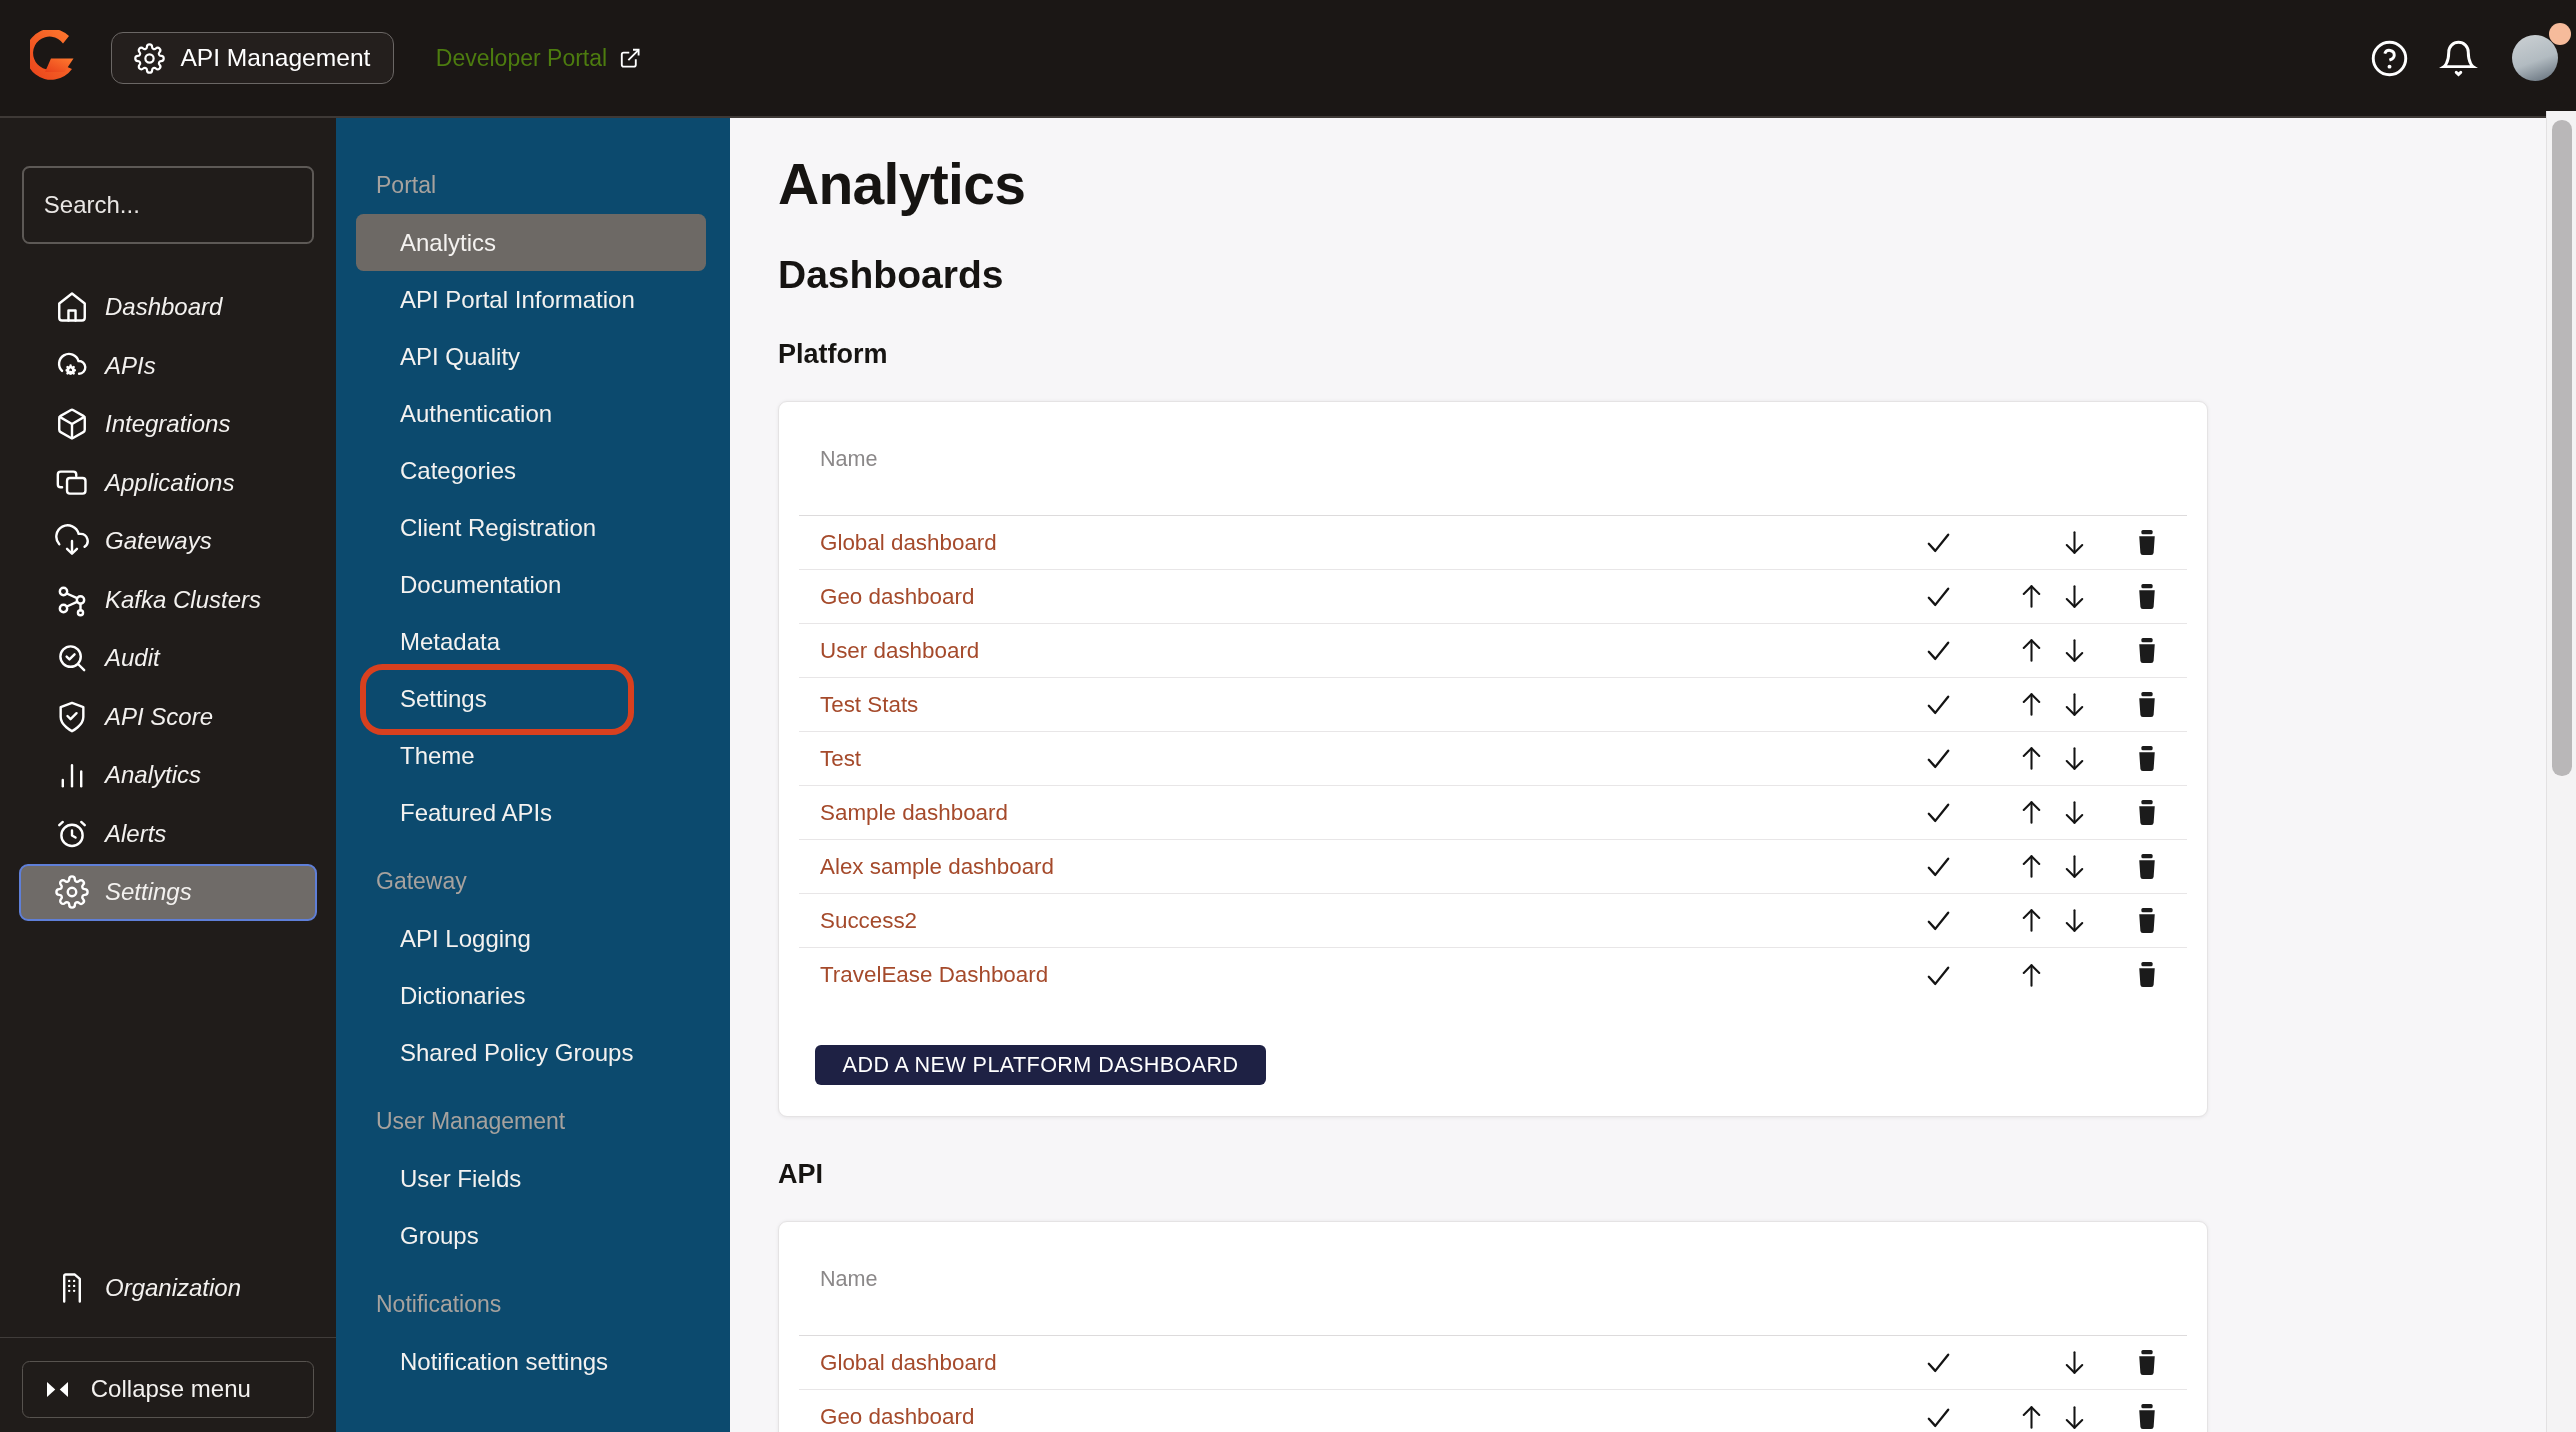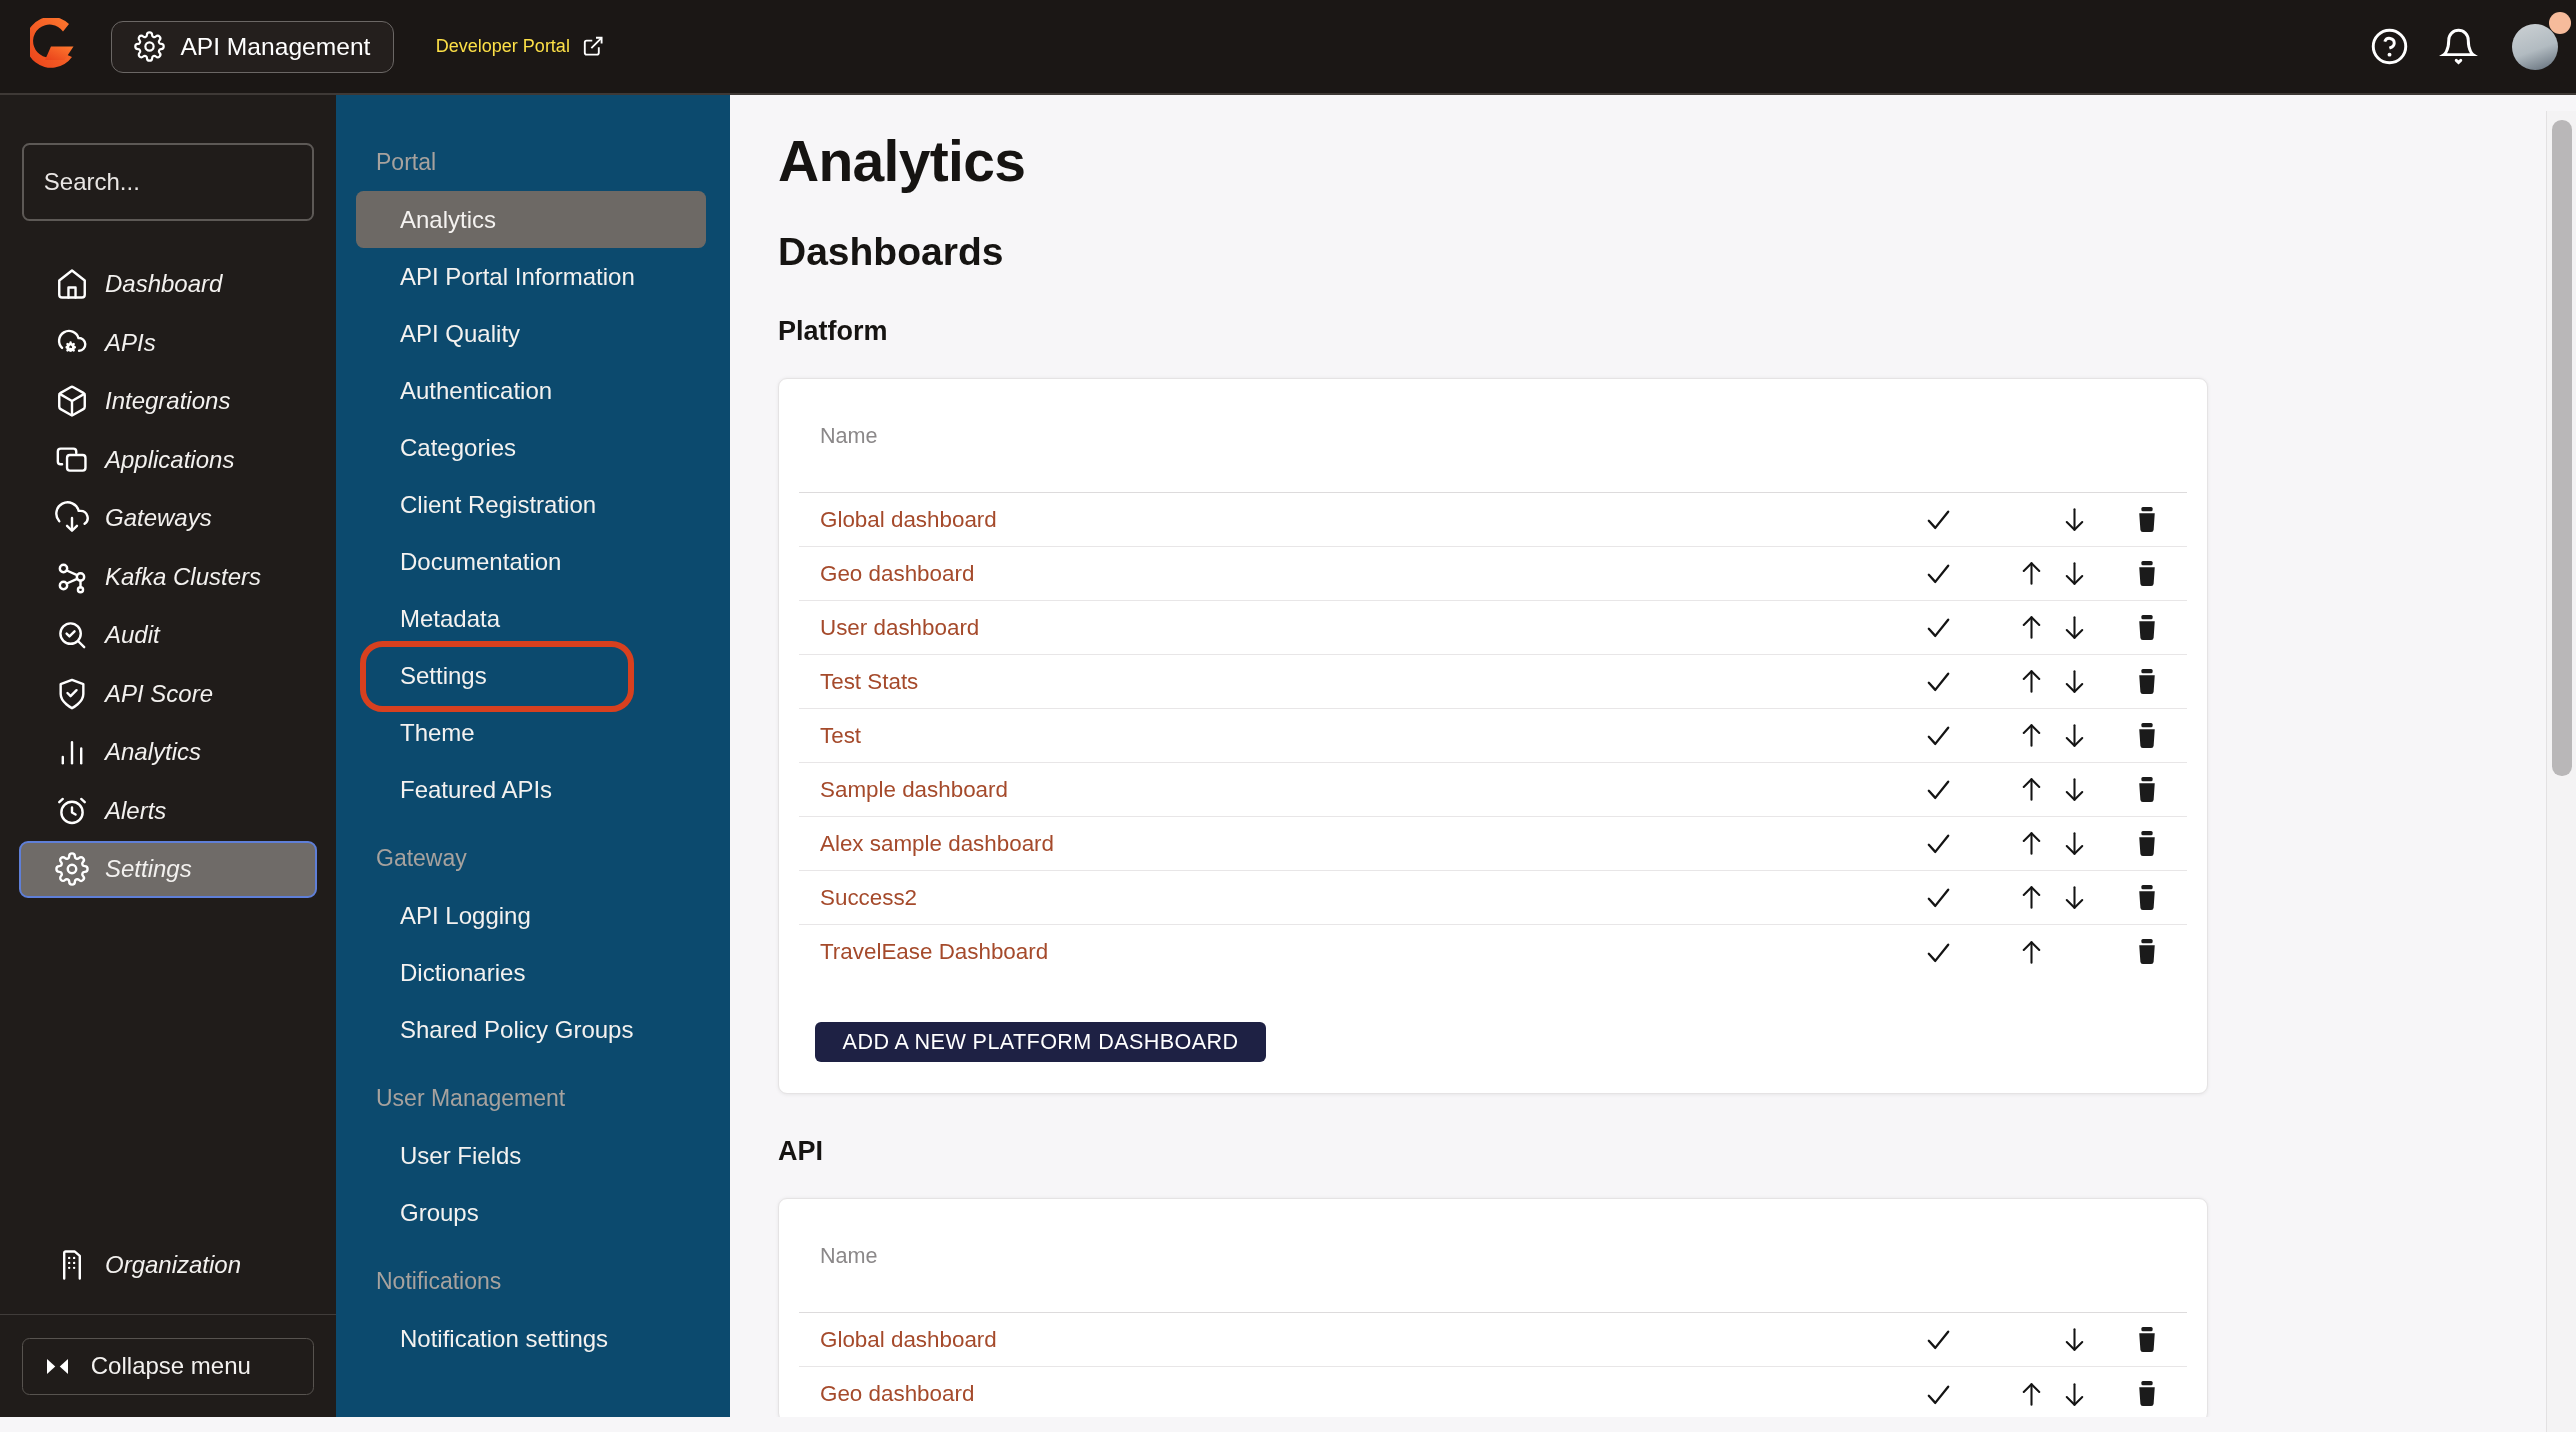--- a/index.html
+++ b/index.html
@@ -1,28 +1,28 @@
 <!DOCTYPE html>
 <html style="font-size:12px"><head>
 <meta charset="utf-8">
 <style>
   * { margin:0; padding:0; box-sizing:border-box; }
   html,body { width:2576px; height:1433px; overflow:hidden; }
   body { font-family:"Liberation Sans", sans-serif; background:#f7f6f8; color:#161412; }
 
   
-  .topbar { height:95px; background:#1b1715; display:flex; align-items:center;
+  .topbar { height:118px; background:#1b1715; display:flex; align-items:center;
             padding:0 18px 0 30px; border-bottom:2.2px solid #3e3936; }
   .logo { width:48px; height:57px; flex:0 0 auto; }
   .apim-btn { margin-left:33px; height:52px; display:flex; align-items:center; gap:15px;
               border:1.5px solid #6b6765; border-radius:12px; background:#241f1d;
               padding:0 22.4px; color:#fff; font-size:24.6px; cursor:pointer; }
   .apim-btn svg { width:31px; height:31px; stroke:#fff; }
   .devportal { margin-left:42px; display:flex; align-items:center; gap:12px;
-               color:#fde047; font-size:18px; cursor:pointer; }
+               color:#4d7c0f; font-size:23px; cursor:pointer; }
   .devportal svg { width:22.4px; height:22.4px; stroke:#fff; }
   .topbar-spacer { flex:1; }
   .top-icon { width:39px; height:39px; stroke:#fff; cursor:pointer; }
   .top-icon + .top-icon { margin-left:30px; }
   .avatar-wrap { position:relative; margin-left:34px; width:46px; height:46px; }
   .avatar { width:46px; height:46px; border-radius:50%;
             background:linear-gradient(160deg,#ccd1d4 0%,#b2bbc1 55%,#5f6b77 100%); }
   .avatar-badge { position:absolute; top:-12px; right:-13.4px; width:22.4px; height:22.4px;
                   border-radius:50%; background:#f6bb9b; }
 

